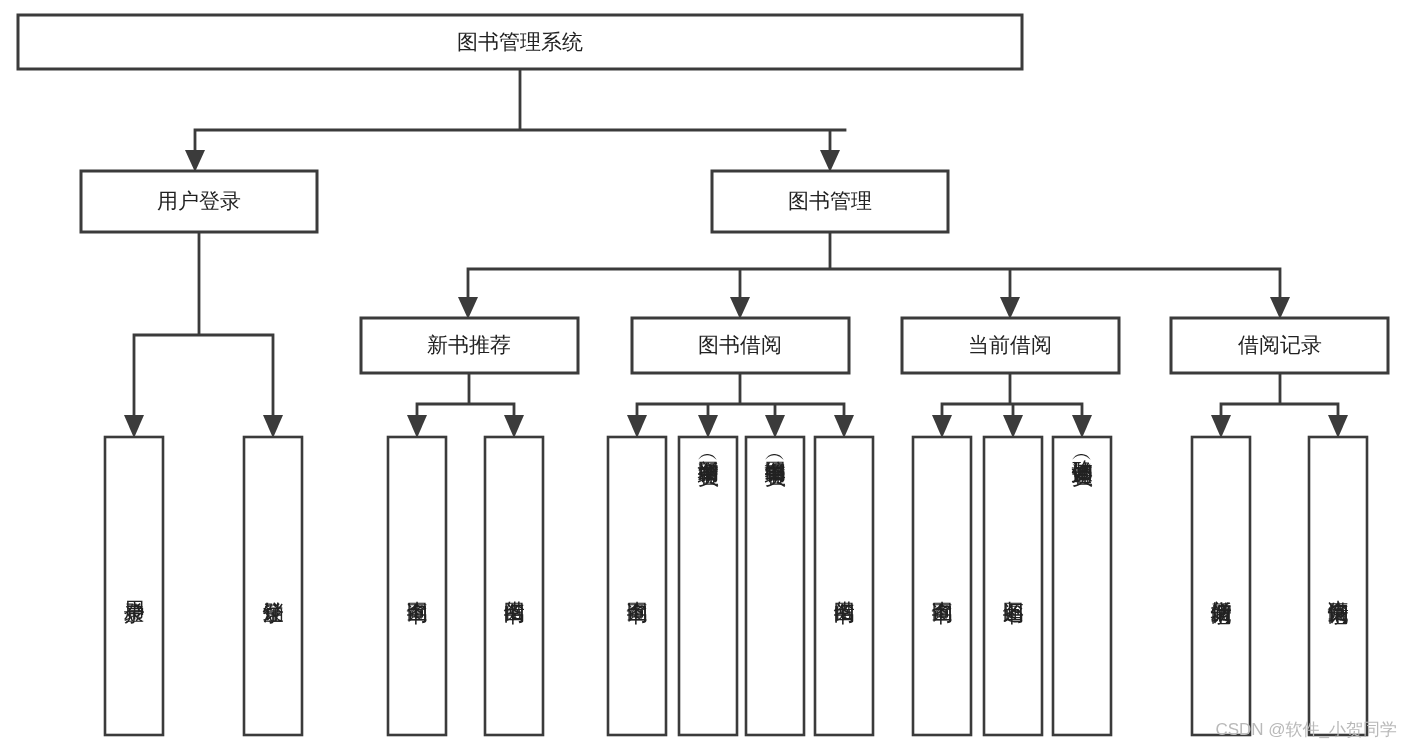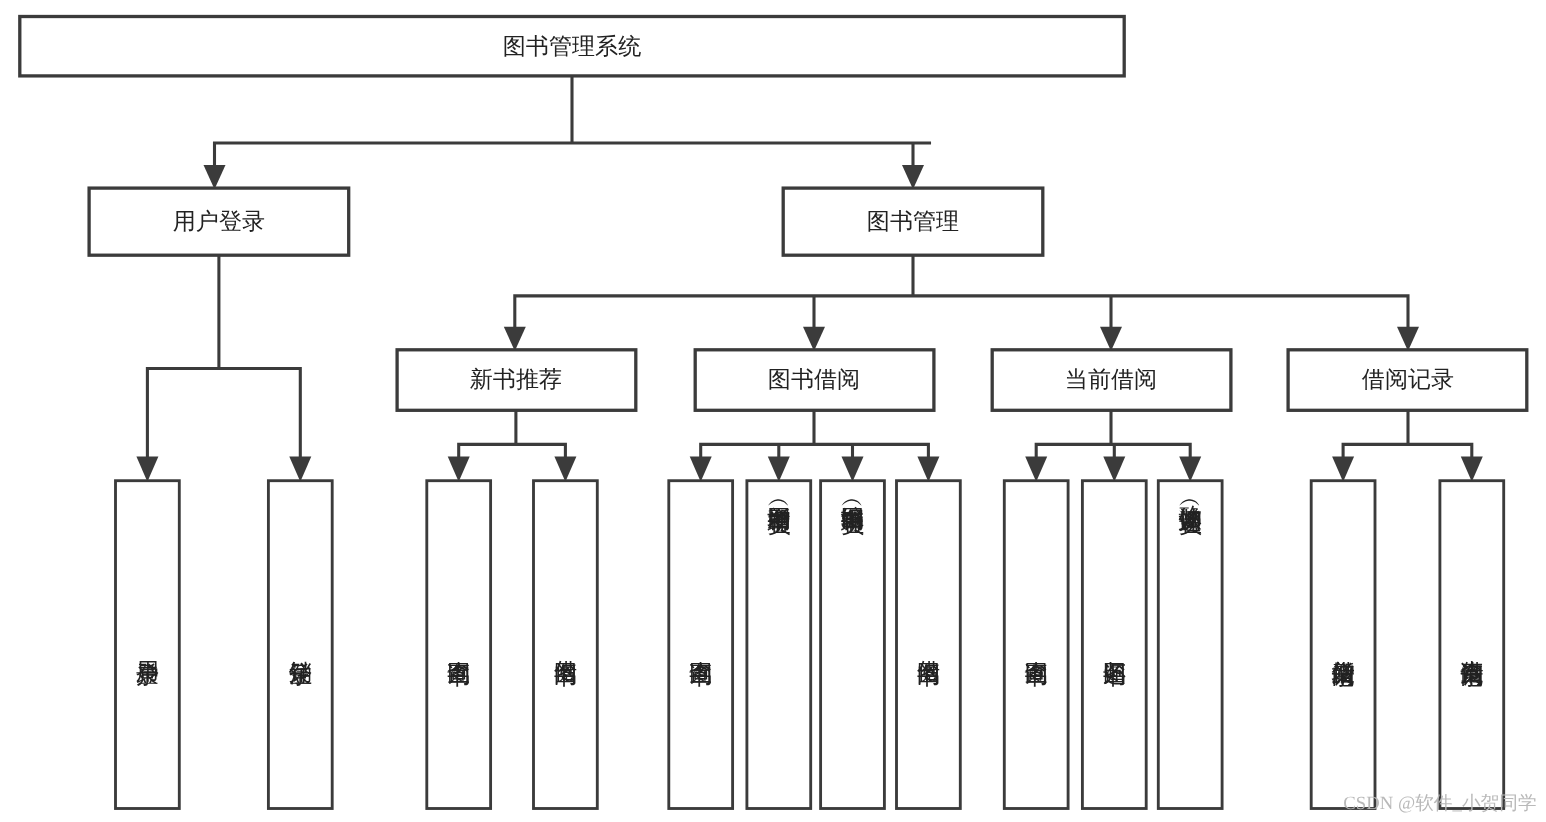--- a/index.html
+++ b/index.html
@@ -25,21 +25,21 @@
     text-orientation:upright;
     font-family:"DejaVu Sans","Liberation Sans",sans-serif;
     font-size:21px;line-height:1.06;
     color:#222;
     letter-spacing:1px;
     white-space:nowrap;
     pointer-events:none;
   }
   .watermark{
     position:absolute;right:8px;bottom:6px;
-    font-family:Liberation Serif, serif;
+    font-family:Liberation Sans, sans-serif;
     font-size:17px;color:#b9b9b9;white-space:nowrap;
   }
 </style>
 </head>
 <body>
 
 <div id="stage">
 
   <svg id="diagram" viewBox="0 0 1405 747">
 

